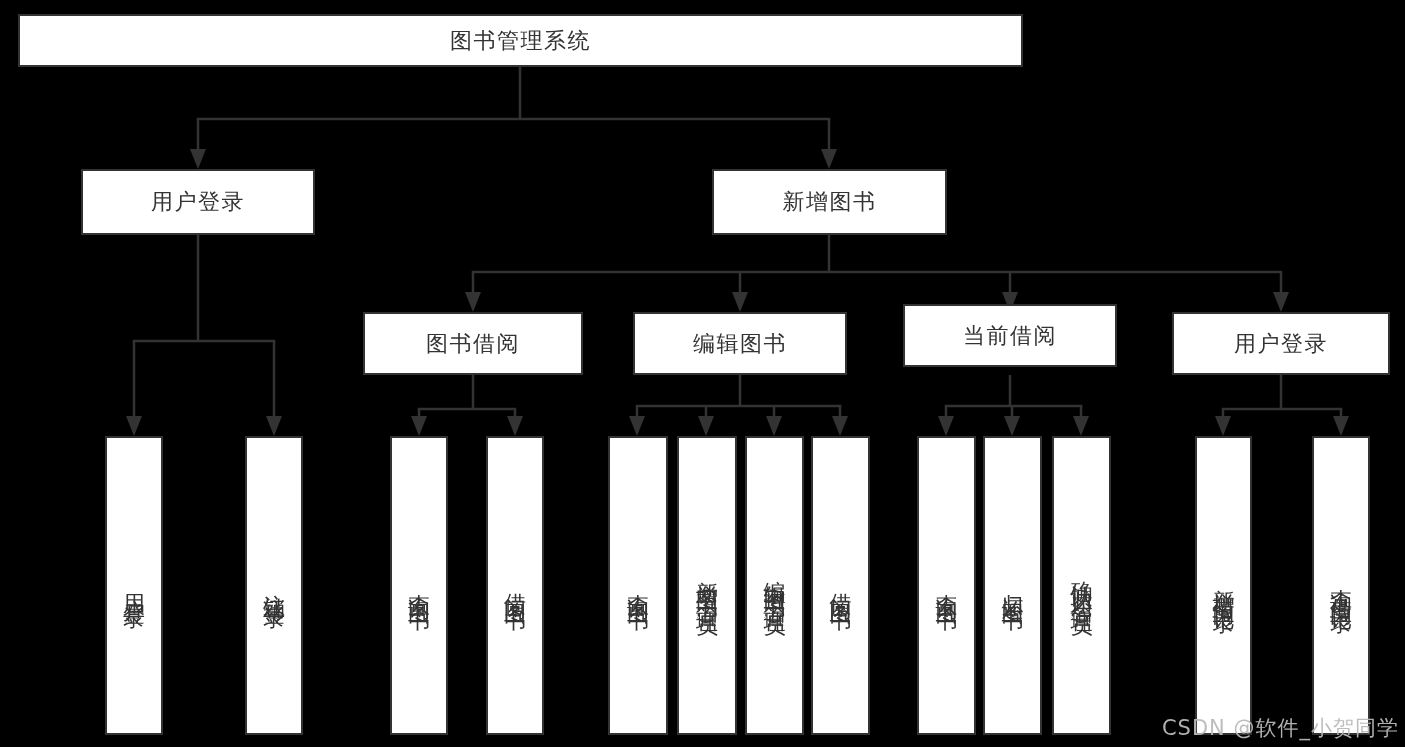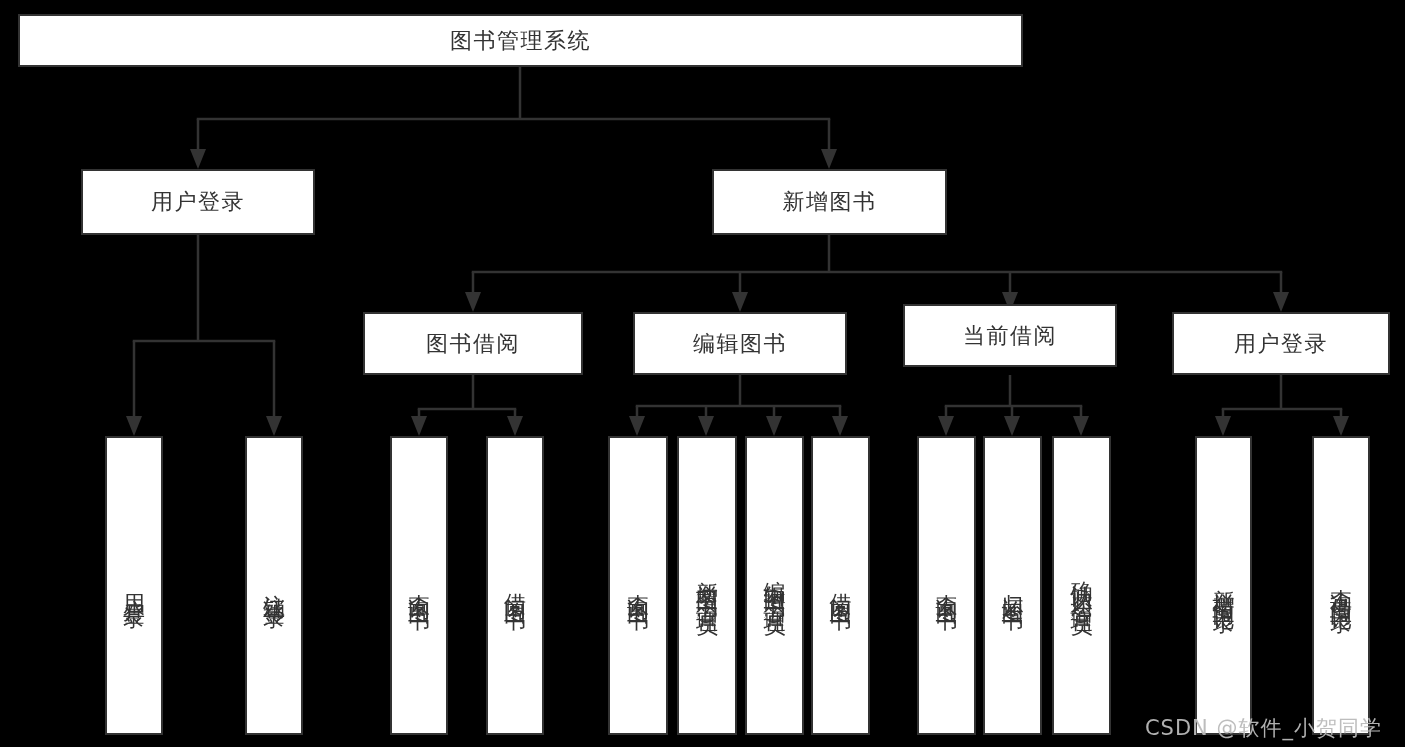--- a/index.html
+++ b/index.html
@@ -24,21 +24,21 @@
   }
   .h{font-size:22px;letter-spacing:1.5px;}
   .v{
     writing-mode:vertical-rl;
     font-size:22px;
     letter-spacing:5px;
     line-height:1;
   }
   .watermark{
     position:absolute;
-    right:23px;
+    right:6px;
     top:714px;
     z-index:5;
     font-size:21px;
     color:rgba(185,185,185,0.95);
     letter-spacing:1px;
     white-space:nowrap;
   }
 </style>
 </head>
 <body>

